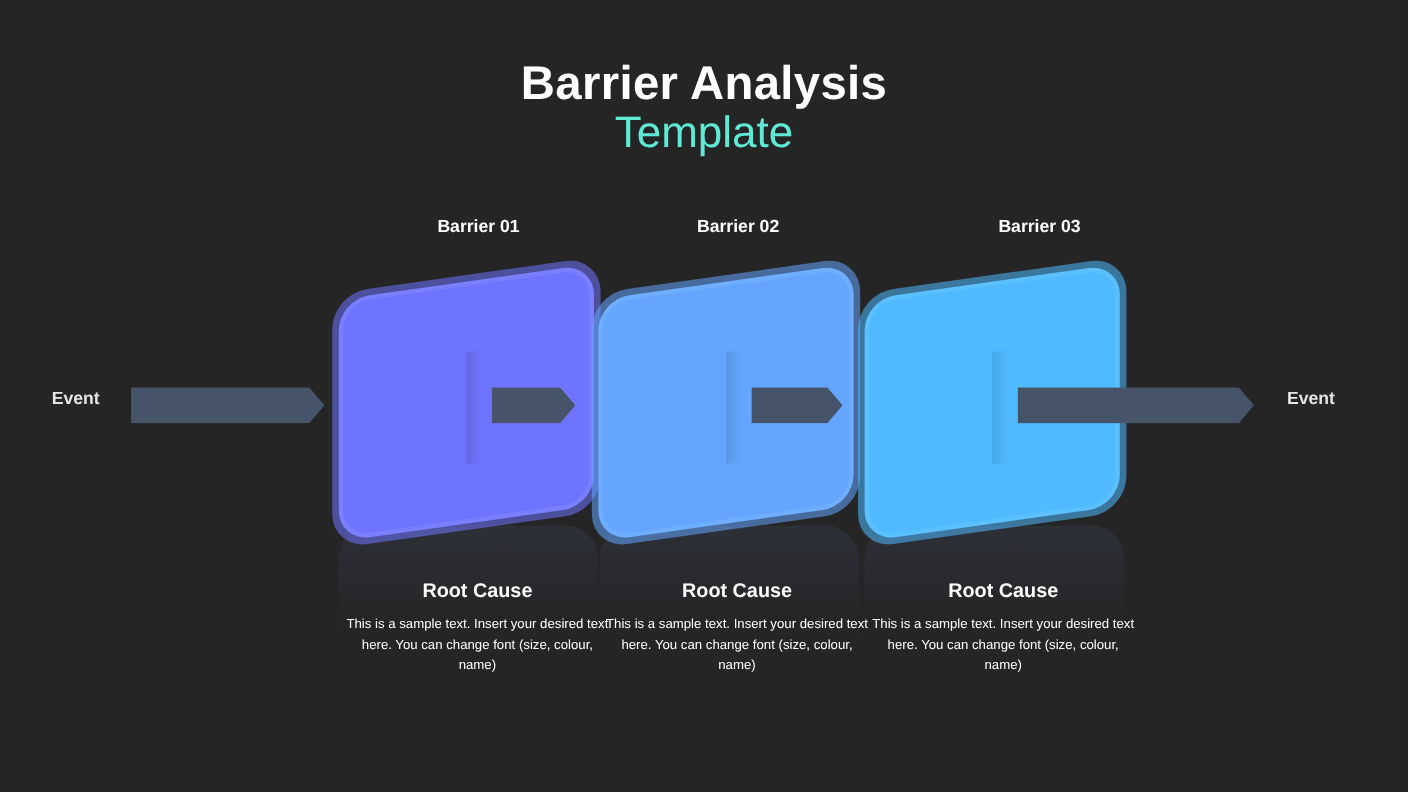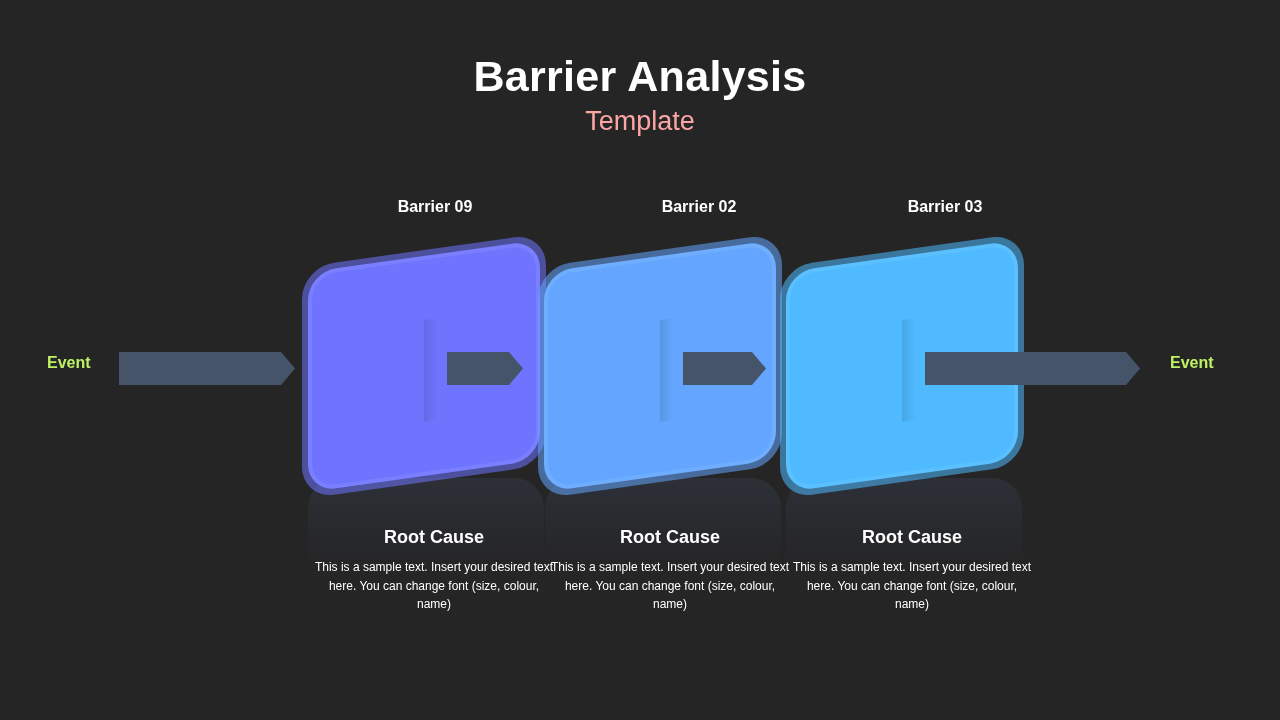--- a/index.html
+++ b/index.html
@@ -27,28 +27,28 @@
       font-size: 43px;
       letter-spacing: 0.3px;
       line-height: 52px;
     }
     .subtitle {
       position: absolute;
       left: 0;
       right: 0;
       top: 100px;
       text-align: center;
-      color: #fca5a5;
-      font-size: 27px;
+      color: #5eead4;
+      font-size: 40px;
       line-height: 42px;
     }
     .event-label {
       position: absolute;
       top: 353px;
-      color: #bef264;
+      color: #e5e5e5;
       font-weight: 700;
       font-size: 16px;
       line-height: 20px;
       text-align: center;
     }
     .barrier-label {
       position: absolute;
       top: 197px;
       width: 140px;
       text-align: center;
@@ -127,22 +127,22 @@
   <div class="title">Barrier Analysis</div>
   <div class="subtitle">Template</div>
 
   <div class="reflection" style="left:308px;"></div>
   <div class="reflection" style="left:545px;"></div>
   <div class="reflection" style="left:786px;"></div>
 
   <div class="event-label" style="left:47px;">Event</div>
   <div class="arrow" style="left:119px; width:176px;"></div>
 
-  <div class="barrier-label" style="left:365px;">Barrier 09</div>
-  <div class="barrier-label" style="left:629px;">Barrier 02</div>
+  <div class="barrier-label" style="left:365px;">Barrier 01</div>
+  <div class="barrier-label" style="left:601px;">Barrier 02</div>
   <div class="barrier-label" style="left:875px;">Barrier 03</div>
 
   <div class="panel" style="left:302px; background: rgba(111,116,255,0.55);">
     <div class="inner-ring" style="background:#7a7fff;"></div>
     <div class="inner" style="background:#6f74ff;"></div>
     <div class="slot"></div>
   </div>
   <div class="arrow" style="left:447px; width:76px;"></div>
 
   <div class="panel" style="left:538px; background: rgba(100,166,255,0.55);">

